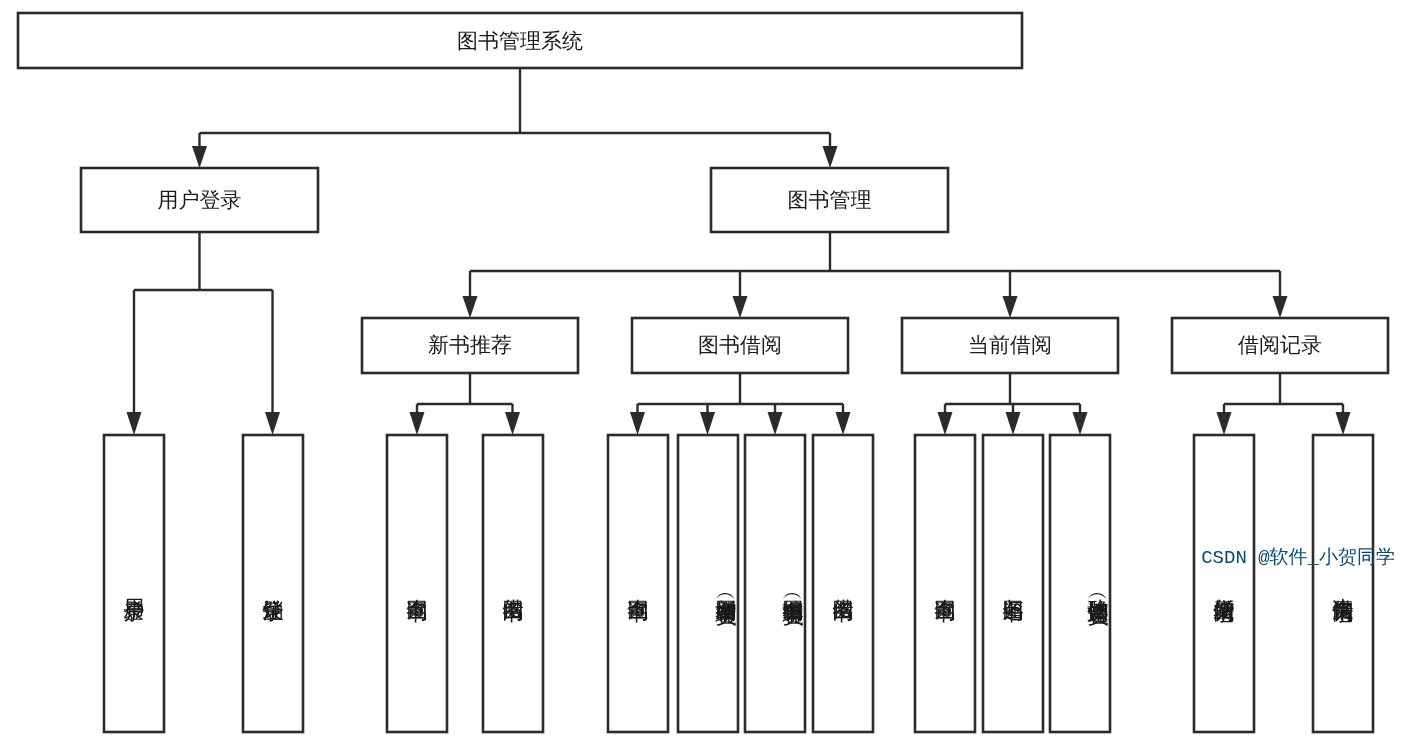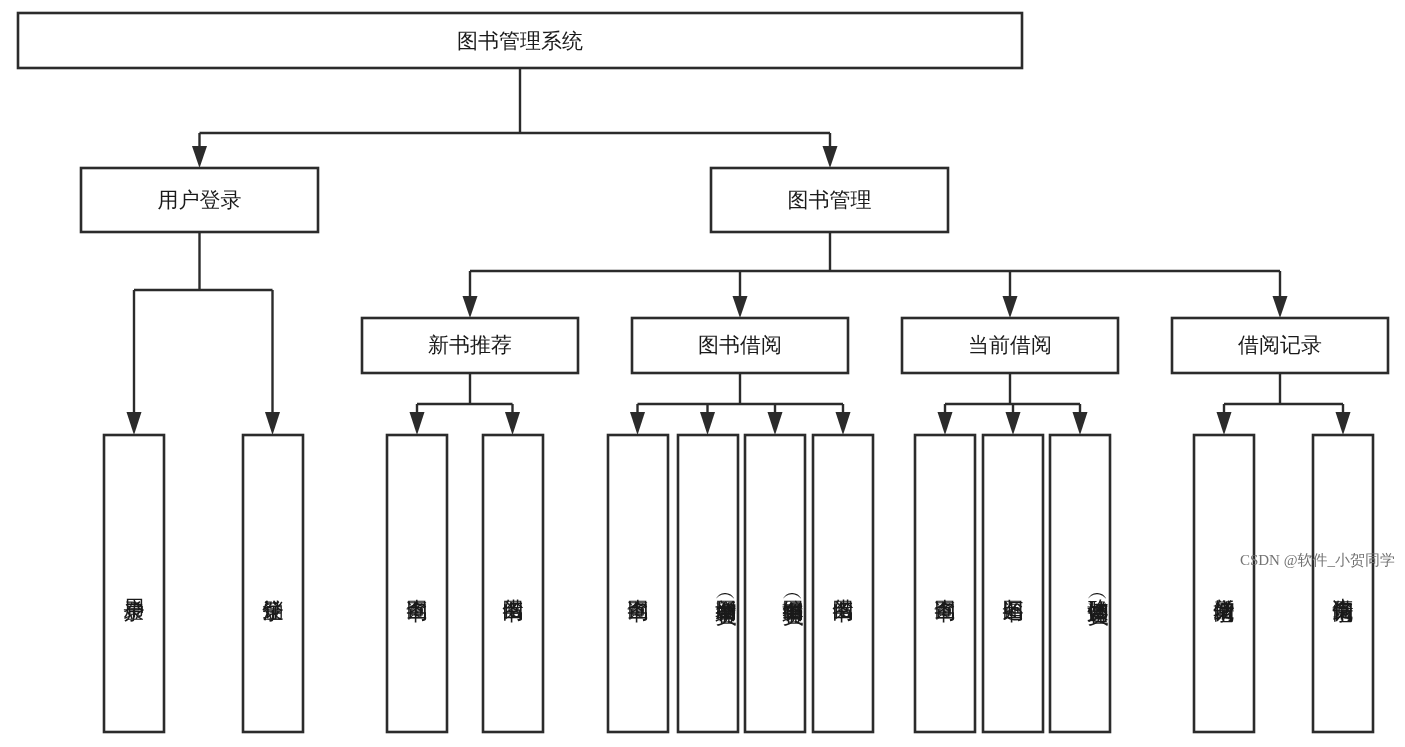--- a/index.html
+++ b/index.html
@@ -68,23 +68,23 @@
     white-space: nowrap;
     display: flex;
     align-items: center;
     justify-content: center;
     pointer-events: none;
   }
   #watermark {
     position: absolute;
     right: 10px;
     bottom: 6px;
-    font-family: Liberation Serif, serif;
-    font-size: 15px;
-    color: #737373;
+    font-family: Liberation Mono, monospace;
+    font-size: 19px;
+    color: #0c4a6e;
     white-space: nowrap;
     user-select: none;
   }
 </style>
 </head>
 <body>
 
 <div id="diagram-root">
 
   <svg id="flow" viewBox="0 0 1405 747">

